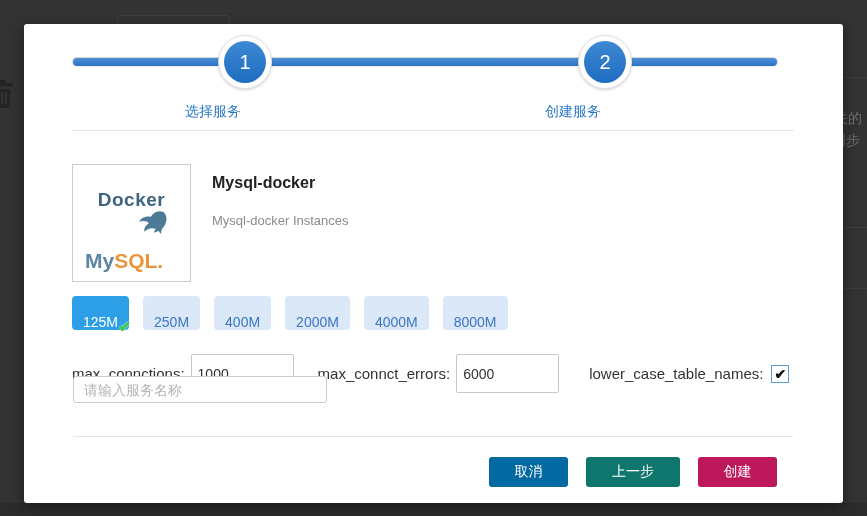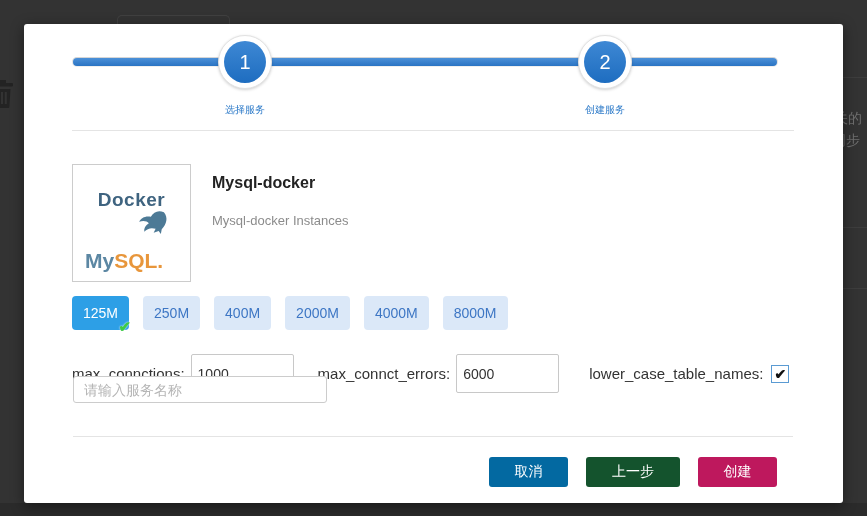--- a/index.html
+++ b/index.html
@@ -41,22 +41,22 @@
     display:flex; align-items:center; justify-content:center;
   }
   .node-1 { left:194px; }
   .node-2 { left:554px; }
   .step-circle {
     width:42px; height:42px; border-radius:50%;
     background:linear-gradient(#3e88d4, #1e6dc0);
     color:#fff; font-size:20px; display:flex; align-items:center; justify-content:center;
   }
   .step-label {
-    position:absolute; top:79px; width:120px; text-align:center;
-    color:#2b79c8; font-size:10px;
+    position:absolute; top:79px; width:120px; text-align:left;
+    color:#2b79c8; font-size:14px;
   }
   .label-1 { left:161px; }
   .label-2 { left:521px; }
   .divider { position:absolute; background:#e4e4e4; height:1px; }
   .div-top { left:48px; top:106px; width:722px; }
   .div-bottom { left:49px; top:412px; width:720px; }
   
   .logo-box {
     position:absolute; left:48px; top:140px; width:119px; height:118px;
     border:1px solid #cccccc; background:#fff;
@@ -67,21 +67,21 @@
   .mysql-word { position:absolute; left:12px; top:84px; font-weight:bold; font-size:21px; }
   .mysql-my  { color:#5c87a3; }
   .mysql-sql { color:#e8963b; }
   .service-title { position:absolute; left:188px; top:150px; font-size:16px; font-weight:bold; color:#222; }
   .service-subtitle { position:absolute; left:188px; top:189px; font-size:13px; color:#8c8c8c; }
   
   .mem-row { position:absolute; left:48px; top:272px; display:flex; gap:14px; }
   .mem-btn {
     position:relative; min-width:56px; height:34px; padding:0 11px;
     background:#dbe8f8; color:#3d76c4; font-size:14px; border-radius:4px;
-    display:flex; align-items:center; justify-content:center; cursor:pointer;
+    display:flex; align-items:flex-end; justify-content:center; cursor:pointer;
   }
   .mem-btn.selected { background:#2d9fe6; color:#fff; }
   .mem-btn .check {
     position:absolute; right:-2px; bottom:-6px; color:#3ecb47;
     font-size:15px; font-weight:bold; text-shadow:0 0 2px #ffffff;
   }
   
   .param-row { position:absolute; left:48px; top:330px; display:flex; align-items:center; }
   .param-label { font-size:15px; color:#333; margin-right:6px; white-space:nowrap; }
   .param-input {
@@ -103,21 +103,21 @@
   }
   .name-input::placeholder { color:#b5b5b5; }
   
   .footer { position:absolute; right:66px; top:433px; display:flex; gap:18px; }
   .btn {
     height:30px; border:none; border-radius:3px; color:#fff; font-size:14px;
     display:flex; align-items:center; justify-content:center; cursor:pointer;
     font-family:"Liberation Sans", sans-serif;
   }
   .btn-cancel { width:79px; background:#0369a1; }
-  .btn-prev   { width:94px; background:#14532d; }
+  .btn-prev   { width:94px; background:#0f766e; }
   .btn-create { width:79px; background:#be185d; }
 </style>
 </head>
 <body>
 
 <div class="backdrop-strip-bottom"></div>
 <div class="backdrop-tab"></div>
 <div class="backdrop-line bl-1"></div>
 <div class="backdrop-line bl-2"></div>
 <div class="backdrop-line bl-3"></div>

